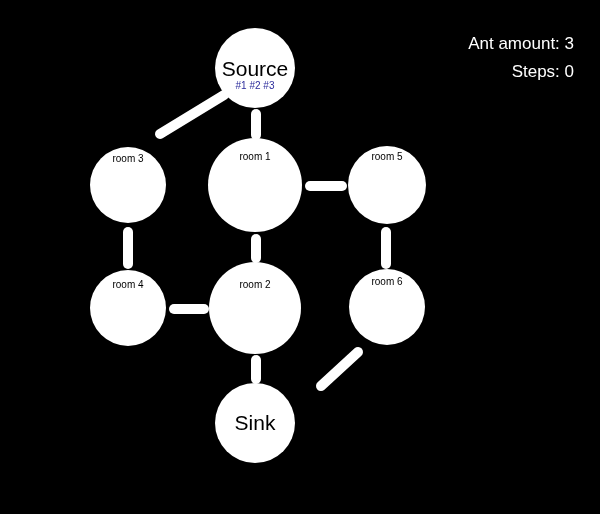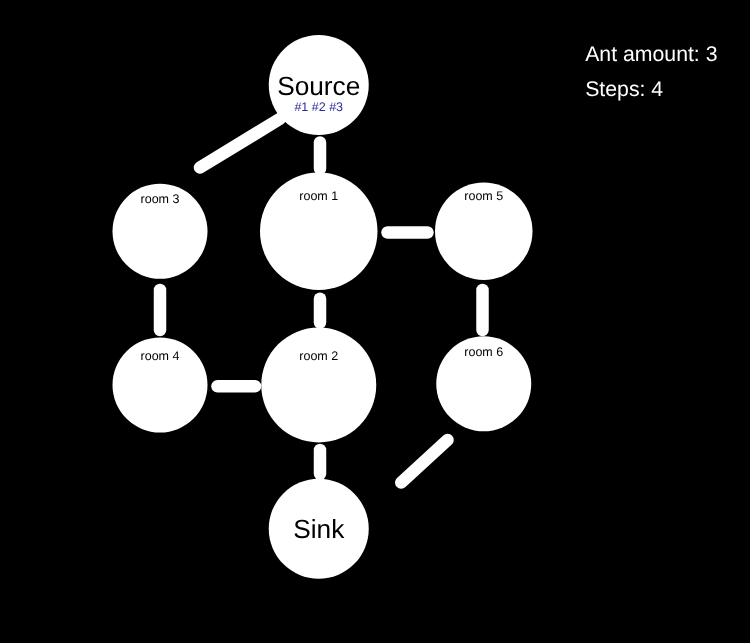--- a/index.html
+++ b/index.html
@@ -19,21 +19,21 @@
     position: absolute;
     left: 0;
     top: 0;
     width: 600px;
     height: 514px;
   }
   .hud {
     position: absolute;
     right: 26px;
     top: 30px;
-    text-align: left;
+    text-align: right;
     color: #ffffff;
     font-family: "Liberation Sans", sans-serif;
     font-size: 17px;
     line-height: 28px;
     white-space: nowrap;
   }
   .hud-line {
     display: block;
   }
   .node-label {
@@ -108,16 +108,16 @@
         </g>
         <g>
           <circle class="node-circle" cx="255" cy="423" r="40" fill="#ffffff"></circle>
           <text class="node-label node-label-big" x="255" y="430" text-anchor="middle" fill="#000000">Sink</text>
         </g>
       </g>
   </svg>
 
   <div class="hud">
     <span class="hud-line">Ant amount: 3</span>
-    <span class="hud-line">Steps: 4</span>
+    <span class="hud-line">Steps: 0</span>
   </div>
 
 </div>
 
 </body></html>

